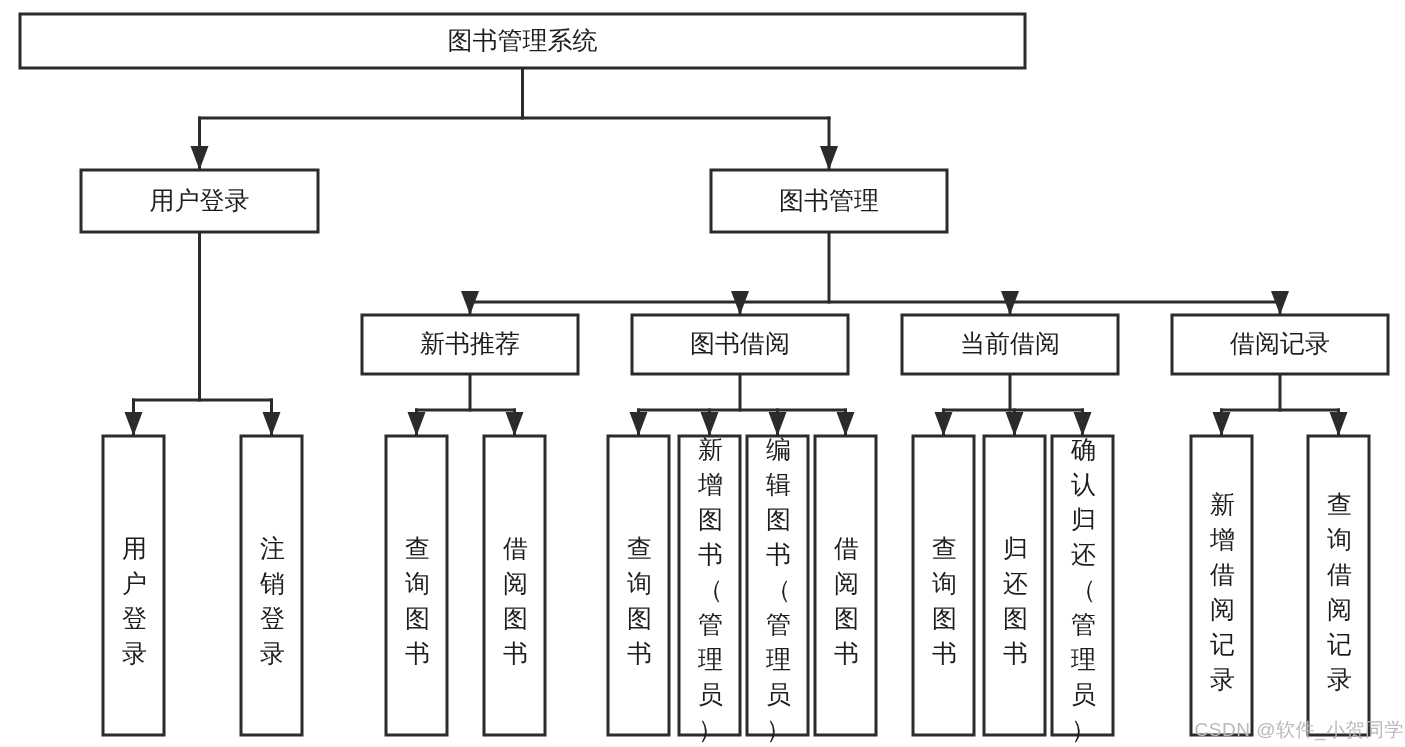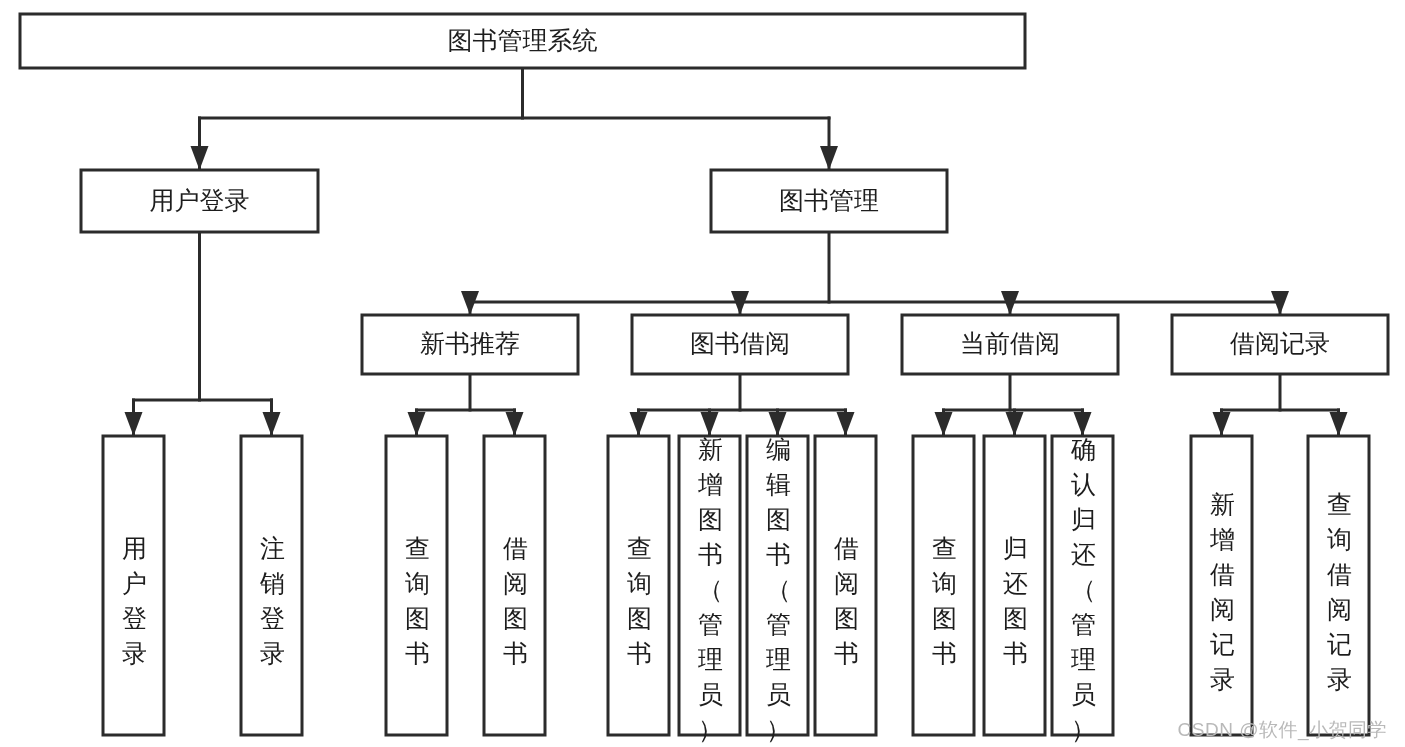--- a/index.html
+++ b/index.html
@@ -48,21 +48,21 @@
     dominant-baseline: middle;
   }
   .node-label-v {
     font-family: "Liberation Sans", "DejaVu Sans", sans-serif;
     font-size: 25px;
     fill: #1d1d1d;
     text-anchor: middle;
   }
   .watermark {
     position: absolute;
-    right: 18px;
+    right: 1px;
     bottom: 4px;
     font-family: "Liberation Sans", "DejaVu Sans", sans-serif;
     font-size: 19px;
     color: #b9b9b9;
     white-space: nowrap;
     letter-spacing: 0.5px;
   }
 </style>
 </head>
 <body>

